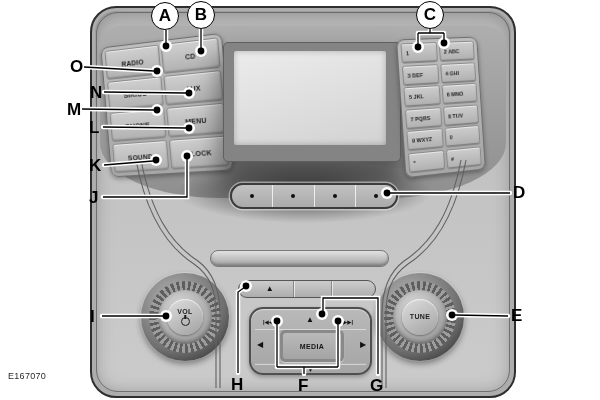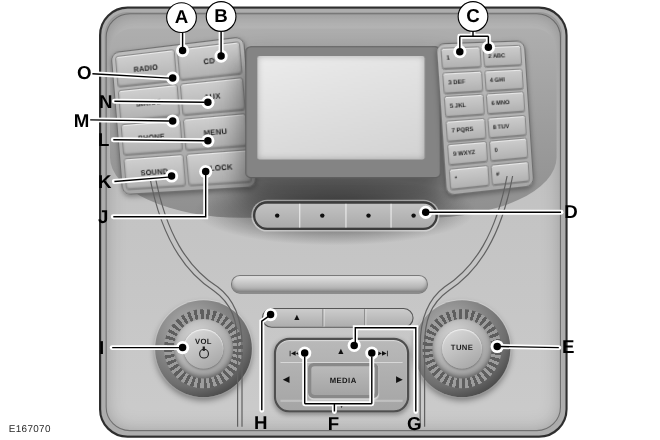--- a/index.html
+++ b/index.html
@@ -112,21 +112,21 @@
   .pwr-icon{width:7px;height:7px;border:1.3px solid #1e1e1e;border-radius:50%;position:relative;margin-top:2px;}
   .pwr-icon::before{content:"";position:absolute;left:50%;top:-3px;width:1.5px;height:4px;
         background:#1e1e1e;transform:translateX(-50%);}
 
   
   .co-circ{position:absolute;width:28px;height:28px;border-radius:50%;background:#fff;
         border:1.6px solid #000;display:flex;align-items:center;justify-content:center;
         font-size:17px;font-weight:bold;color:#000;z-index:30;box-sizing:border-box;}
   .co-letter{position:absolute;font-size:17px;font-weight:bold;color:#000;z-index:30;line-height:1;}
 
-  .fig-code{position:absolute;left:8px;top:385px;font-size:9px;color:#2a2a2a;letter-spacing:.3px;}
+  .fig-code{position:absolute;left:8px;top:371px;font-size:9px;color:#2a2a2a;letter-spacing:.3px;}
 
   svg.overlay{position:absolute;left:0;top:0;z-index:20;pointer-events:none;}
 </style>
 </head>
 <body>
 
 <div id="stage">
 
   <div class="device">
     <div class="device-inner"></div>

